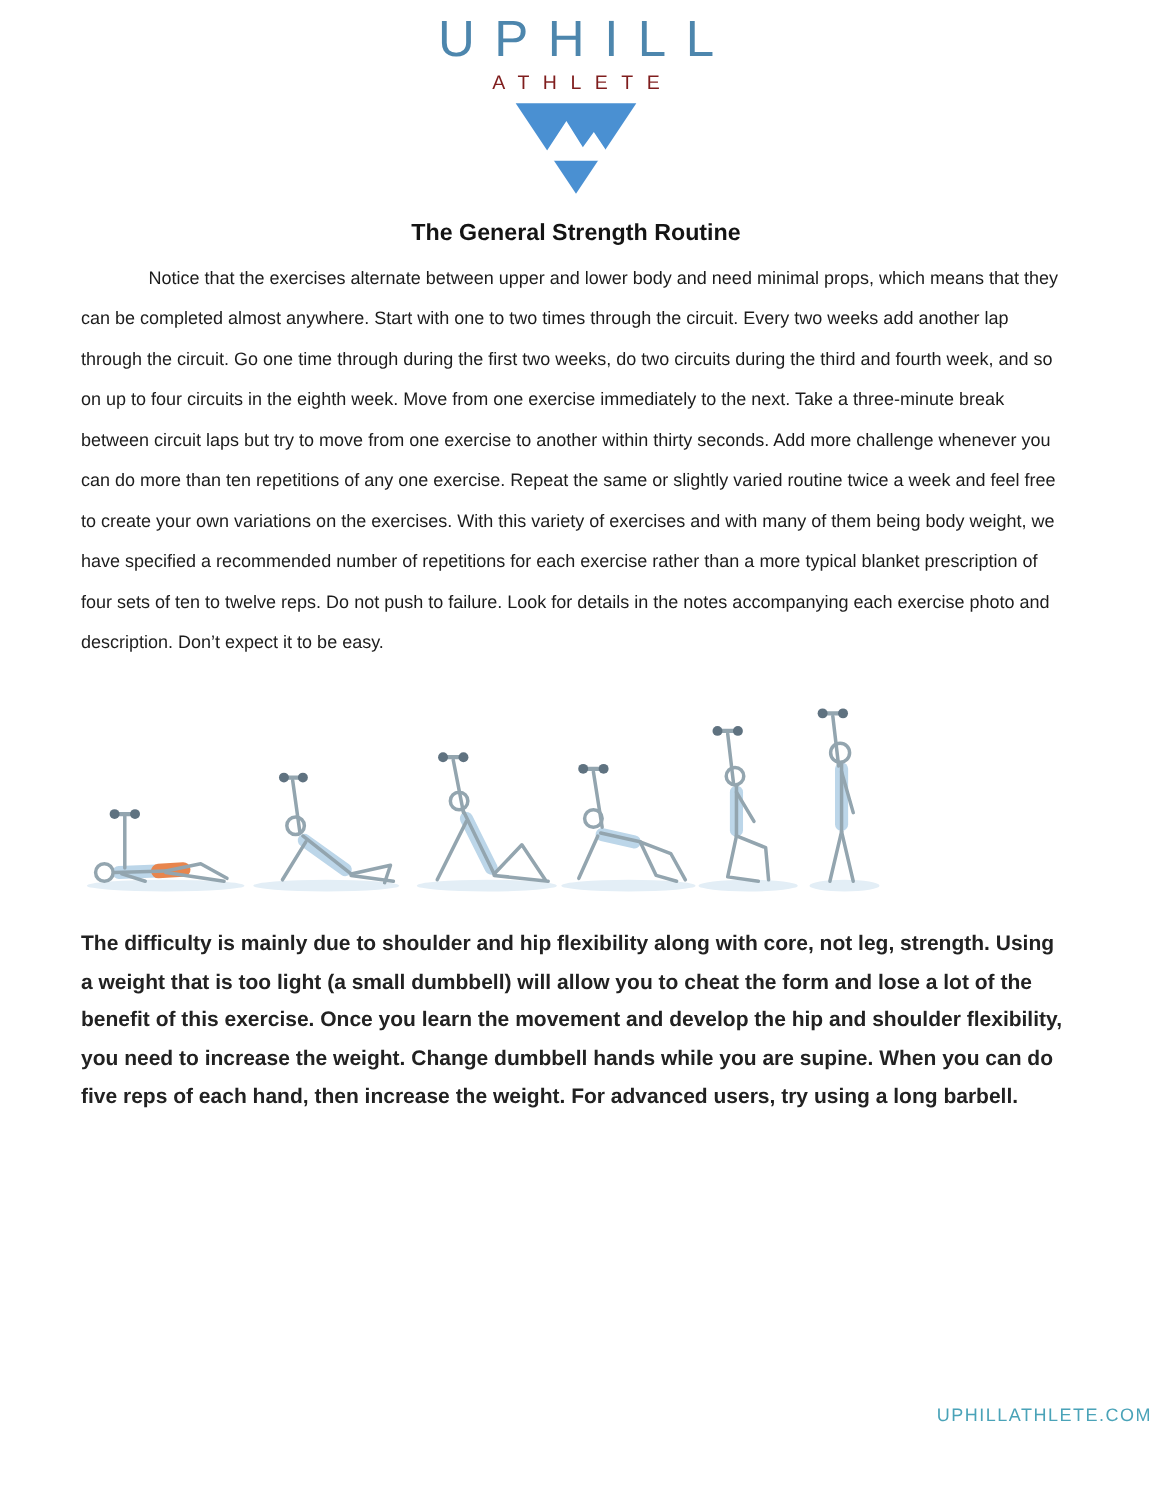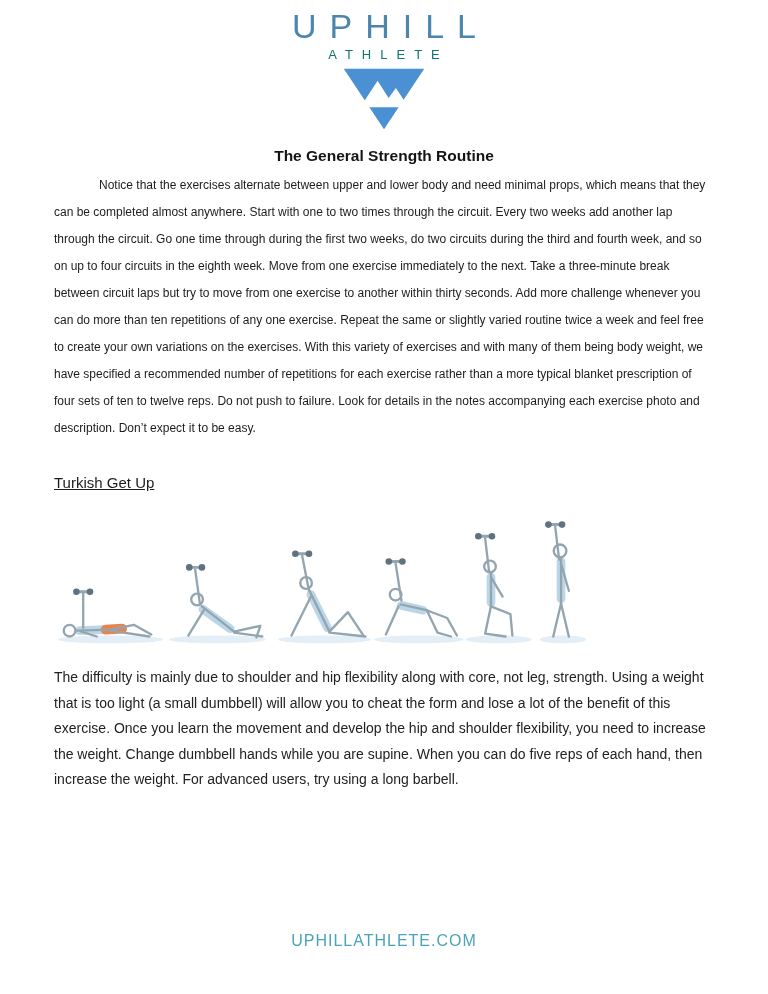--- a/index.html
+++ b/index.html
@@ -28,21 +28,21 @@
     padding-left: 13px; 
     color: #4d86ad;
     line-height: 1.1;
   }
   .brand-bottom {
     margin-top: 2px;
     font-size: 13px;
     font-weight: 400;
     letter-spacing: 9px;
     padding-left: 9px;
-    color: #0f766e;
+    color: #7f1d1d;
   }
   .mountain-wrap { margin-top: 5px; line-height: 0; }
 
   
   .content {
     padding: 0 54px;
   }
   .doc-title {
     margin-top: 16px;
     text-align: center;
@@ -66,30 +66,31 @@
   }
   .illustration {
     margin-top: 18px;
     line-height: 0;
   }
   .exercise-paragraph {
     margin-top: 10px;
     font-size: 14px;
     line-height: 25.5px;
     color: #222222;
+    font-weight: bold;
   }
 
   
   .page-footer {
     position: absolute;
     left: 0;
     right: 0;
     bottom: 44px;
-    text-align: center;
-    font-size: 16px;
+    text-align: right;
+    font-size: 12px;
     letter-spacing: 1px;
     color: #4aa3b8;
   }
 </style>
 </head>
 <body>
 
 <div class="page">
 
   <header class="logo-block">
@@ -102,21 +103,20 @@
       </svg>
     </div>
   </header>
 
   <main class="content">
 
     <h1 class="doc-title">The General Strength Routine</h1>
 
     <p class="intro-paragraph">Notice that the exercises alternate between upper and lower body and need minimal props, which means that they can be completed almost anywhere. Start with one to two times through the circuit. Every two weeks add another lap through the circuit. Go one time through during the first two weeks, do two circuits during the third and fourth week, and so on up to four circuits in the eighth week. Move from one exercise immediately to the next. Take a three-minute break between circuit laps but try to move from one exercise to another within thirty seconds. Add more challenge whenever you can do more than ten repetitions of any one exercise. Repeat the same or slightly varied routine twice a week and feel free to create your own variations on the exercises. With this variety of exercises and with many of them being body weight, we have specified a recommended number of repetitions for each exercise rather than a more typical blanket prescription of four sets of ten to twelve reps. Do not push to failure. Look for details in the notes accompanying each exercise photo and description. Don’t expect it to be easy.</p>
 
-    <h2 class="section-heading">Turkish Get Up</h2>
 
     <figure class="illustration">
       <svg width="545" height="146" viewBox="0 0 560 150" aria-hidden="true" fill="none" stroke="#93a5af" stroke-width="2.4" stroke-linecap="round" stroke-linejoin="round">
 
         <g>
           <ellipse cx="58" cy="134" rx="54" ry="4" fill="#e3eef6" stroke="none"></ellipse>
           <path d="M26 125 L52 124" stroke="#bcd6e9" stroke-width="9"></path>
           <path d="M53 124 L70 123" stroke="#e8854d" stroke-width="10"></path>
           <circle cx="16" cy="125" r="6" fill="#ffffff"></circle>
           <path d="M23 125 L58 124"></path>

